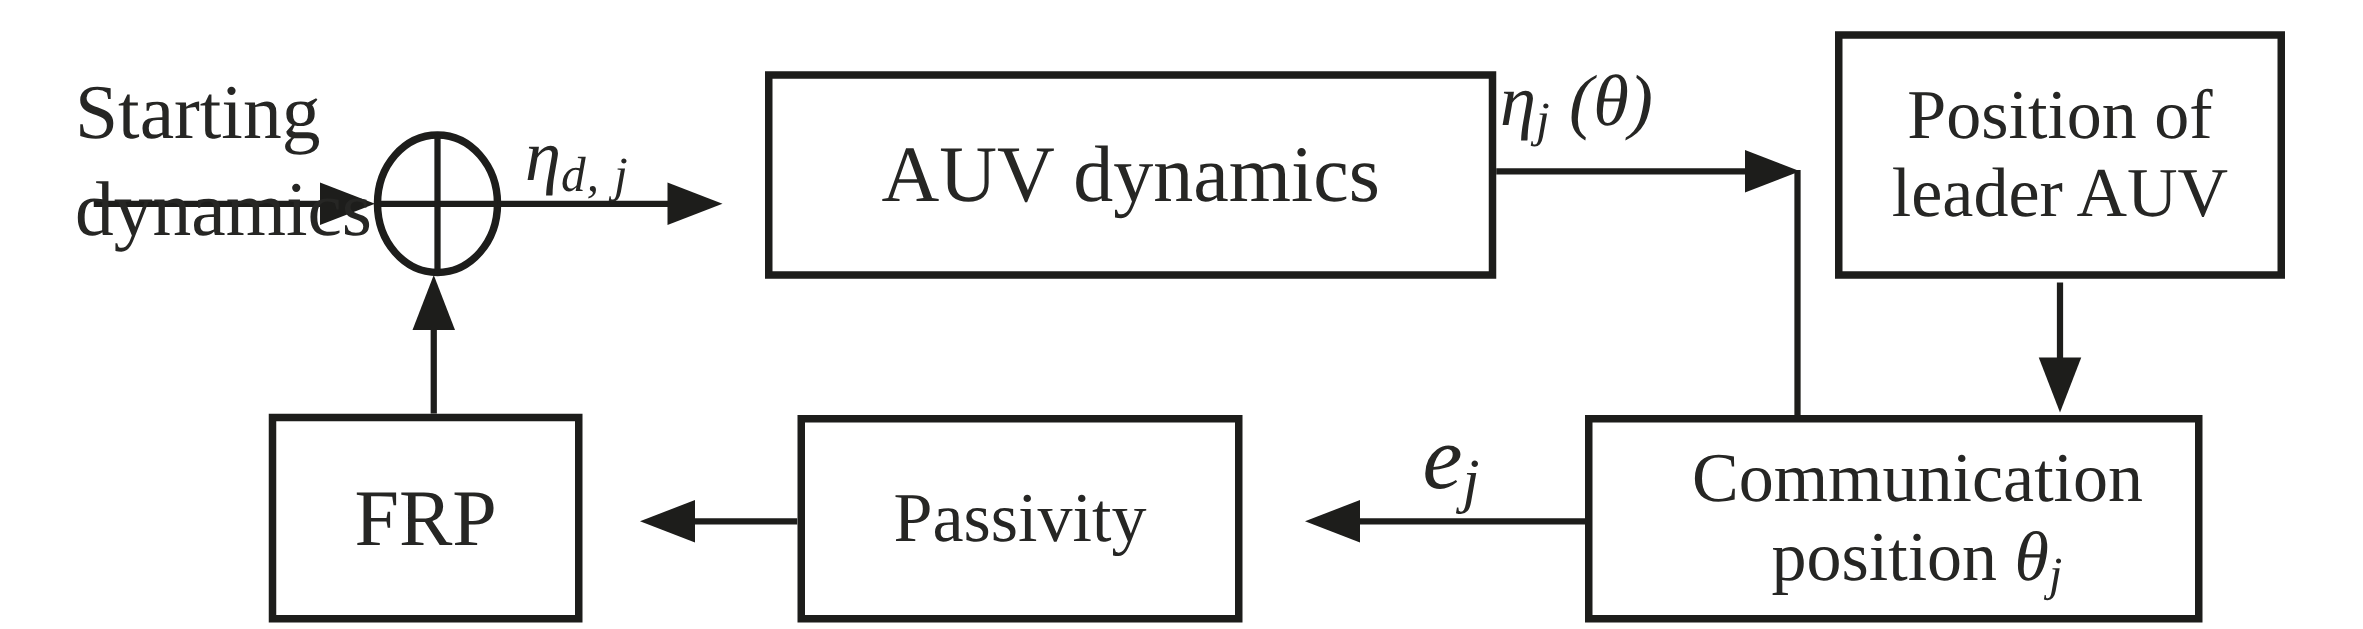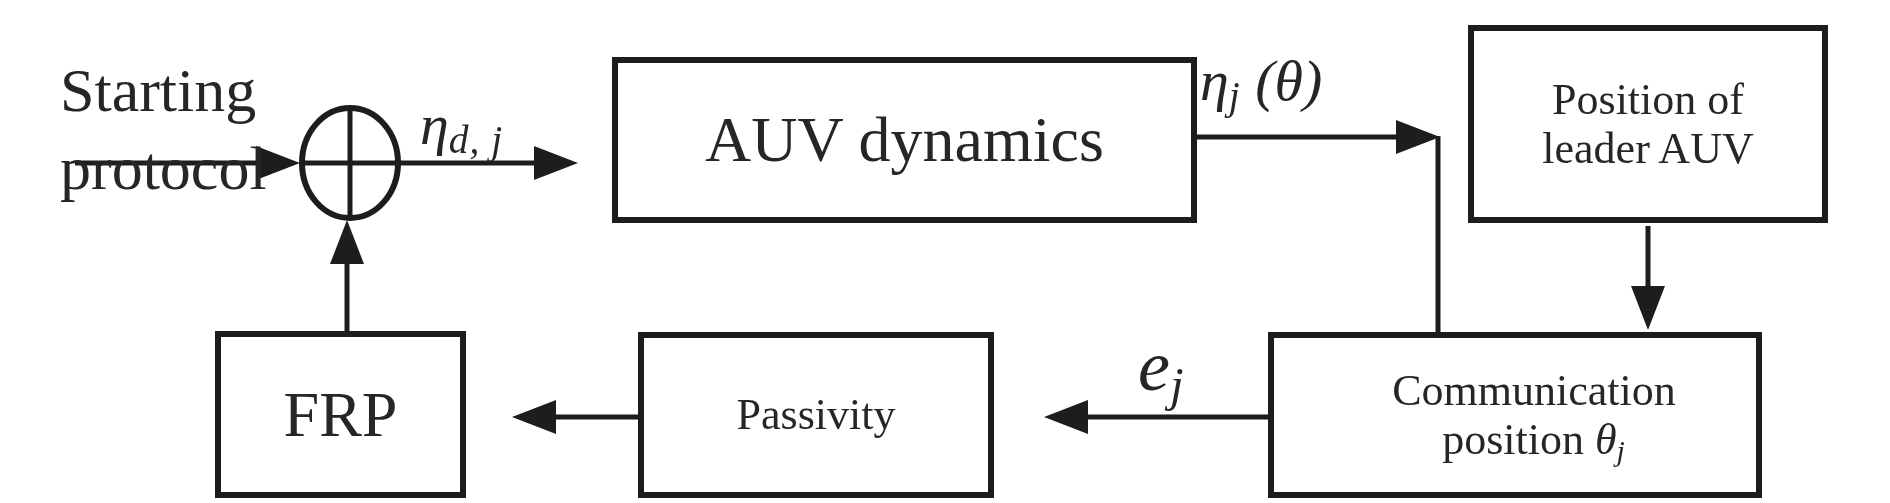--- a/index.html
+++ b/index.html
@@ -26,21 +26,21 @@
     position: absolute;
     box-sizing: border-box;
     border: 6px solid #1d1d1b;
     background: #ffffff;
     display: flex;
     flex-direction: column;
     align-items: center;
     justify-content: center;
     text-align: center;
     line-height: 1.12;
-    font-size: 44px;
+    font-size: 56px;
   }
   .box.single { font-size: 64px; }
   .lbl {
     position: absolute;
     white-space: nowrap;
     font-size: 58px;
     line-height: 1.0;
   }
   .math { font-style: italic; }
   .sub {
@@ -127,21 +127,21 @@
 
   <div class="box" style="left:1268px; top:332px; width:494px; height:166px;padding-left:38px;">
     <span>Communication</span>
     <span>
       <span>position </span><span class="math">θ</span><span class="sub">j</span>
     </span>
   </div>
 
   <div id="starting-label" class="lbl" style="left:60px; top:4px;margin-top:48px;">
     <div>Starting</div>
-    <div>protocol</div>
+    <div>dynamics</div>
   </div>
 
   <div class="lbl" style="left:420px; top:96px;text-align:right;">
     <span class="math">η</span><span class="sub">d, j</span>
   </div>
 
   <div class="lbl" style="left:1200px; top:52px;text-align:right;">
     <span class="math">η</span><span class="sub">j</span><span class="math"> (θ)</span>
   </div>
 

